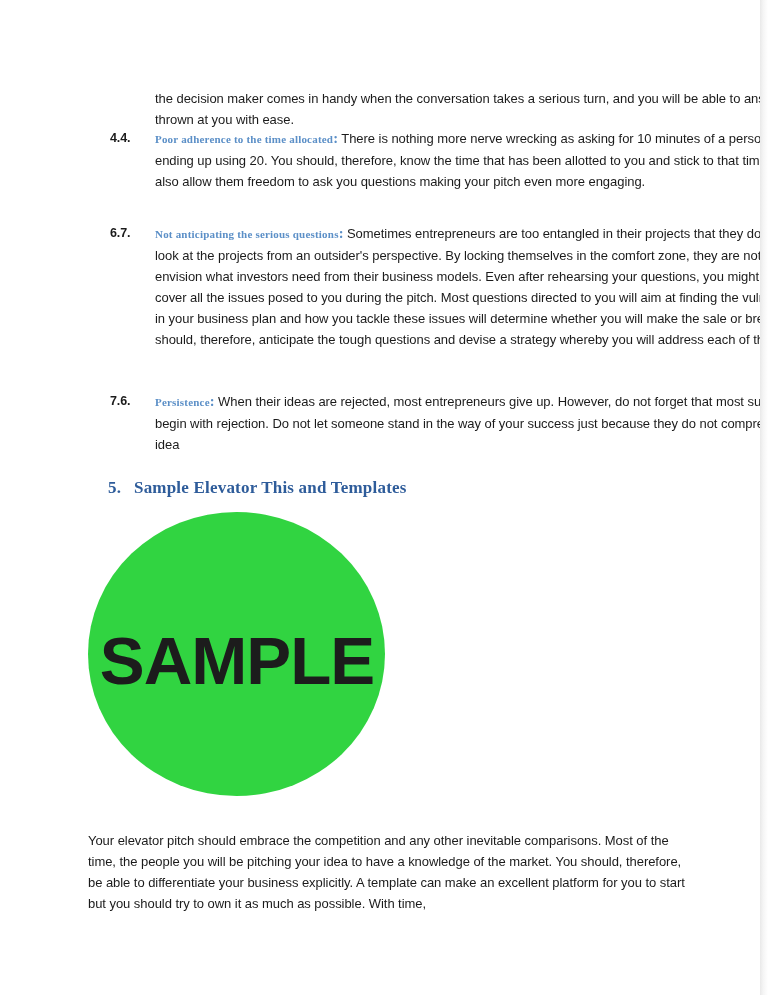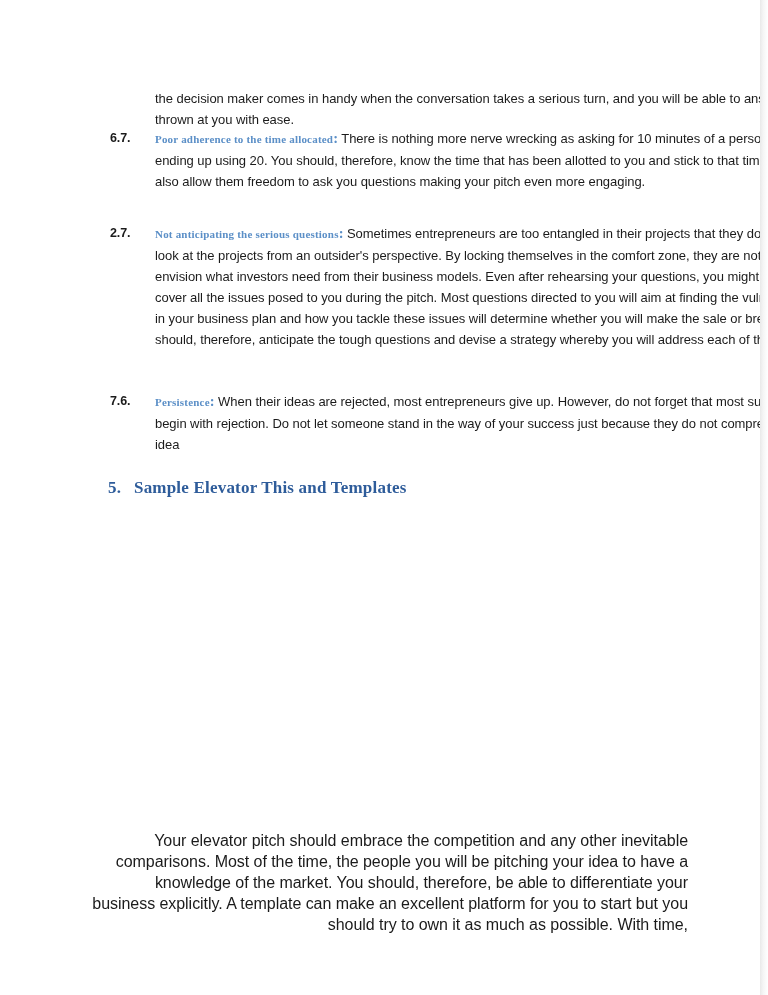--- a/index.html
+++ b/index.html
@@ -143,59 +143,62 @@
   }
 
   
   #closing-para {
     position: absolute;
     left: 88px;
     top: 830px;
     width: 600px;
     margin: 0;
     font-family: "Liberation Sans", sans-serif;
-    font-size: 16px;
+    font-size: 13px;
     line-height: 21px;
     color: #1b1b1b;
     letter-spacing: -0.05px;
-    text-align: right;
   }
 
   
   #para-top      { position: absolute; left: 0; top: 88px;  width: 690px; }
   #item-44       { position: absolute; left: 0; top: 128px; width: 690px; }
   #item-45       { position: absolute; left: 0; top: 223px; width: 690px; }
   #item-46       { position: absolute; left: 0; top: 391px; width: 690px; }
   #section-5     { position: absolute; left: 0; top: 478px; width: 690px; }
 </style>
 </head>
 <body>
 
 <div id="page">
   <div id="content">
 
     <p id="para-top" class="cont-para">the decision maker comes in handy when the conversation takes a serious turn, and you will be able to answer questions thrown at you with ease.</p>
 
     <div id="item-44" class="list-item">
+      <span class="item-number">4.4.</span>
+      <span class="item-body"><span class="lead">Poor adherence to the time allocated</span><span class="lead-colon">:</span><span> There is nothing more nerve wrecking as asking for 10 minutes of a person's time and ending up using 20. You should, therefore, know the time that has been allotted to you and stick to that time. This will also allow them freedom to ask you questions making your pitch even more engaging.</span></span>
+    </div>
+
+    <div id="item-45" class="list-item">
       <span class="item-number">6.7.</span>
-      <span class="item-body"><span class="lead">Poor adherence to the time allocated</span><span class="lead-colon">:</span><span> There is nothing more nerve wrecking as asking for 10 minutes of a person's time and ending up using 20. You should, therefore, know the time that has been allotted to you and stick to that time. This will also allow them freedom to ask you questions making your pitch even more engaging.</span></span>
-    </div>
-
-    <div id="item-45" class="list-item">
-      <span class="item-number">2.7.</span>
       <span class="item-body"><span class="lead">Not anticipating the serious questions</span><span class="lead-colon">:</span><span> Sometimes entrepreneurs are too entangled in their projects that they do not have a look at the projects from an outsider's perspective. By locking themselves in the comfort zone, they are not able to envision what investors need from their business models. Even after rehearsing your questions, you might not be able to cover all the issues posed to you during the pitch. Most questions directed to you will aim at finding the vulnerable spots in your business plan and how you tackle these issues will determine whether you will make the sale or break it. You should, therefore, anticipate the tough questions and devise a strategy whereby you will address each of the questions.</span></span>
     </div>
 
     <div id="item-46" class="list-item">
       <span class="item-number">7.6.</span>
       <span class="item-body"><span class="lead">Persistence</span><span class="lead-colon">:</span><span> When their ideas are rejected, most entrepreneurs give up. However, do not forget that most success stories begin with rejection. Do not let someone stand in the way of your success just because they do not comprehend your idea</span></span>
     </div>
 
     <div id="section-5" class="section-heading">
       <span class="sec-num">5.</span><span>Sample Elevator This and Templates</span>
     </div>
 
+    <div id="sample-figure">
+      <div id="sample-circle"></div>
+      <div id="sample-word">SAMPLE</div>
+    </div>
 
     <p id="closing-para">Your elevator pitch should embrace the competition and any other inevitable comparisons. Most of the time, the people you will be pitching your idea to have a knowledge of the market. You should, therefore, be able to differentiate your business explicitly. A template can make an excellent platform for you to start but you should try to own it as much as possible. With time,</p>
 
   </div>
 </div>
 <div id="page-edge"></div>
 
 </body></html>

